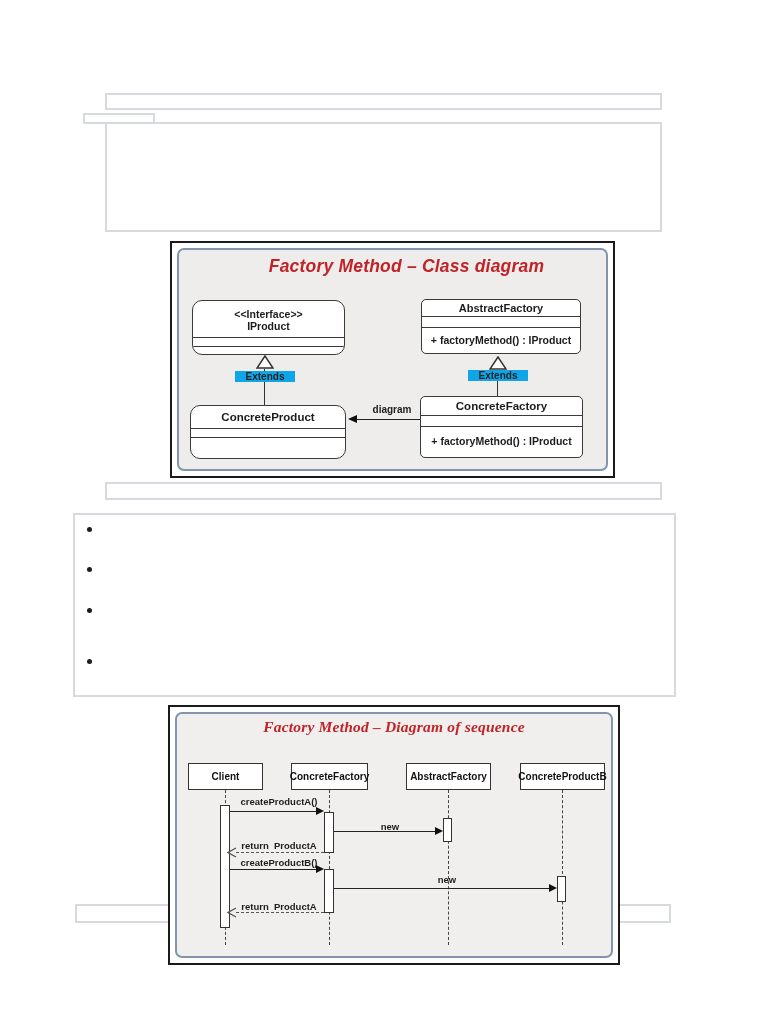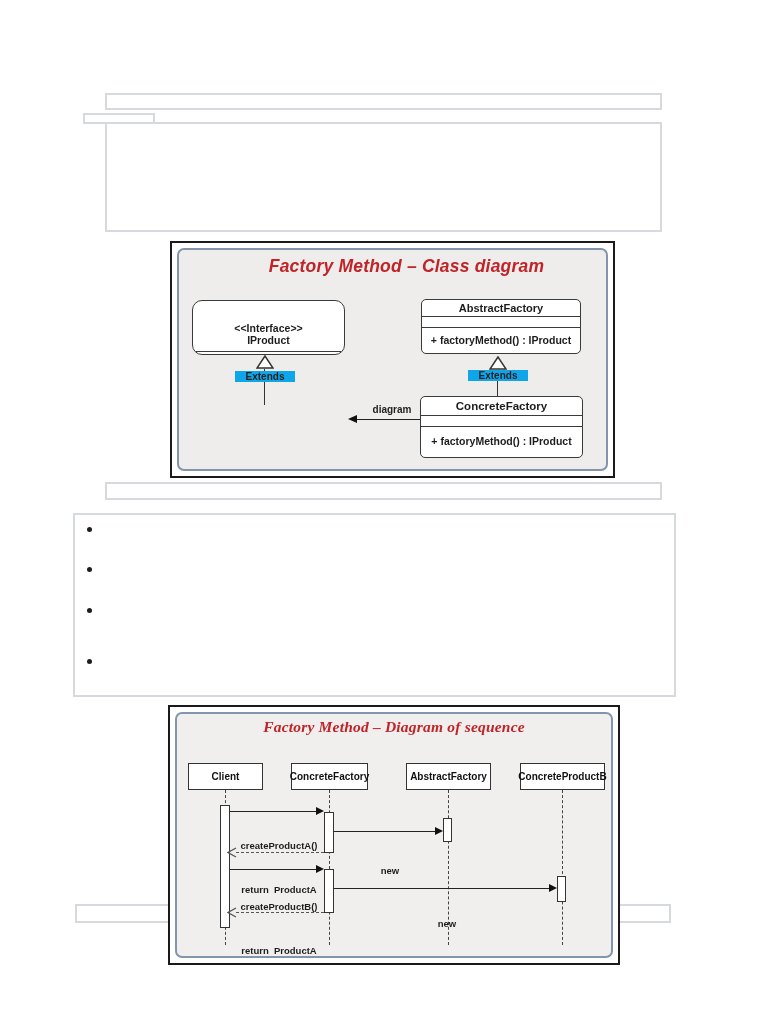--- a/index.html
+++ b/index.html
@@ -34,58 +34,65 @@
          border-top:4px solid transparent;border-bottom:4px solid transparent;}
   .arr-l{position:absolute;width:0;height:0;border-right:9px solid #111;
          border-top:4.5px solid transparent;border-bottom:4.5px solid transparent;}
   .tri, .openarr{position:absolute;}
 
   
   .head-box{position:absolute;height:27px;background:#fff;border:1.4px solid #333;box-sizing:border-box;
             display:flex;align-items:center;justify-content:center;font-size:10px;font-weight:600;color:#111;}
   .lifeline{position:absolute;width:0;border-left:1.4px dashed #444;top:83px;height:155px;}
   .act{position:absolute;background:#fff;border:1.4px solid #333;box-sizing:border-box;z-index:3;}
-  .msg-lbl{position:absolute;font-size:9.5px;font-weight:600;color:#1d1d1d;text-align:center;white-space:pre;z-index:4;margin-top:44px;}
+  .msg-lbl{position:absolute;font-size:9.5px;font-weight:600;color:#1d1d1d;text-align:center;white-space:pre;z-index:4;}
   .seq .hline,.seq .dline,.seq .arr-r,.seq .openarr{z-index:4;}
 
   
   .dot{position:absolute;width:5px;height:5px;border-radius:50%;background:#1d1d1d;}
 </style>
 </head>
 <body>
 
 <div id="page">
 
   <div class="ph" style="left:105px;top:93px;width:557px;height:17px;"></div>
   <div class="ph" style="left:83px;top:113px;width:72px;height:11px;z-index:1;"></div>
   <div class="ph" style="left:105px;top:122px;width:557px;height:110px;"></div>
 
   <div class="figure" style="left:170px;top:241px;width:445px;height:237px;">
     <div class="panel"></div>
     <div class="fig-title" style="top:13px;font-size:17.5px;padding-left:28px;">Factory Method – Class diagram</div>
 
     <div class="uml-box r10" style="left:20px;top:57px;width:153px;height:55px;">
-      <div class="uml-comp uml-name" style="height:29px;padding-top:21px;font-size:10.5px;line-height:12px;">
+      <div class="uml-comp uml-name" style="height:29px;padding-top:7px;font-size:10.5px;line-height:12px;">
         <div>&lt;&lt;Interface&gt;&gt;</div>
         <div>IProduct</div>
       </div>
       <div class="uml-sep"></div>
       <div class="uml-comp" style="height:8px;"></div>
       <div class="uml-sep"></div>
       <div class="uml-comp" style="flex:1;"></div>
     </div>
 
     <div class="uml-box r5" style="left:249px;top:56px;width:160px;height:55px;">
       <div class="uml-comp uml-name" style="height:16px;line-height:16px;font-size:11px;">AbstractFactory</div>
       <div class="uml-sep"></div>
       <div class="uml-comp" style="height:10px;"></div>
       <div class="uml-sep"></div>
       <div class="uml-comp uml-method" style="flex:1;line-height:24px;font-size:10.5px;">+ factoryMethod() : IProduct</div>
     </div>
 
+    <div class="uml-box r10" style="left:18px;top:162px;width:156px;height:54px;">
+      <div class="uml-comp uml-name" style="height:22px;line-height:22px;font-size:11.5px;">ConcreteProduct</div>
+      <div class="uml-sep"></div>
+      <div class="uml-comp" style="height:8px;"></div>
+      <div class="uml-sep"></div>
+      <div class="uml-comp" style="flex:1;"></div>
+    </div>
 
     <div class="uml-box r5" style="left:248px;top:153px;width:163px;height:62px;">
       <div class="uml-comp uml-name" style="height:18px;line-height:18px;font-size:11.5px;">ConcreteFactory</div>
       <div class="uml-sep"></div>
       <div class="uml-comp" style="height:10px;"></div>
       <div class="uml-sep"></div>
       <div class="uml-comp uml-method" style="flex:1;line-height:28px;font-size:10.5px;">+ factoryMethod() : IProduct</div>
     </div>
 
     <div class="vline" style="left:92px;top:126px;height:36px;"></div>

